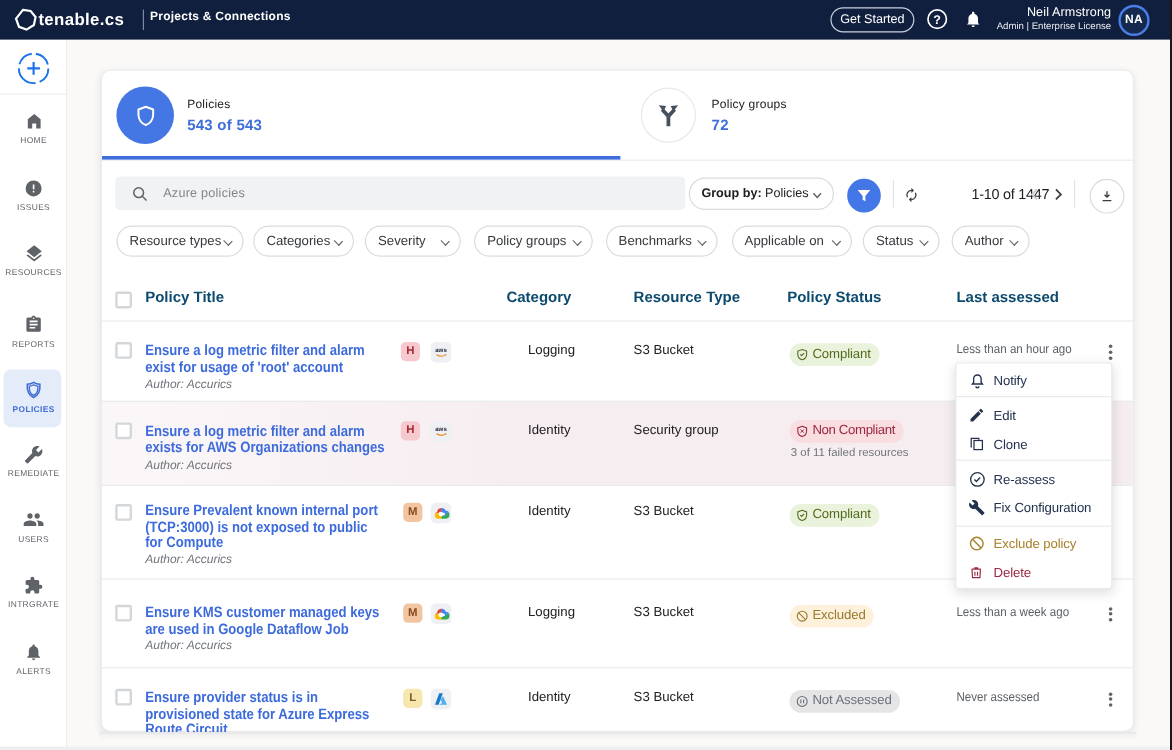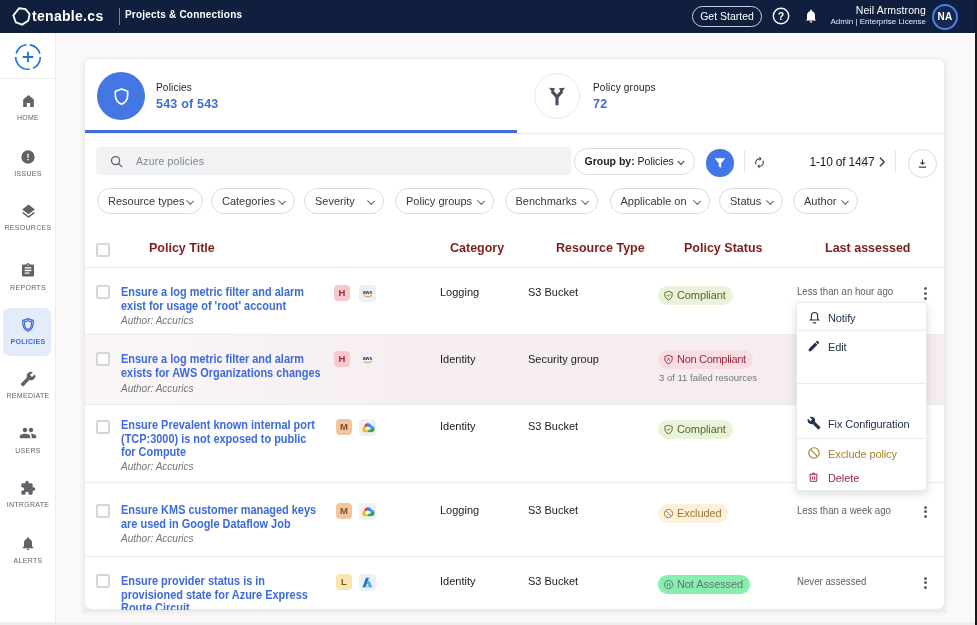--- a/index.html
+++ b/index.html
@@ -46,21 +46,21 @@
 #filterbtn { position:absolute; left:706px; top:149px; width:27.5px; height:27.5px; border-radius:50%; background:#4377e8; }
 .vdiv { position:absolute; width:1px; background:#e2e4e7; }
 #count { position:absolute; left:801px; top:155px; width:82px; text-align:center; font-size:12px; color:#202124; letter-spacing:-.2px; }
 #dlbtn { position:absolute; left:908px; top:149px; width:29px; height:29px; border-radius:50%; border:1px solid #d9dbdf; }
 
 
 .chip { position:absolute; top:188px; height:26px; border:1px solid #d9dbdf; border-radius:13px; background:#fff; font-size:11px; color:#35383c; line-height:24px; padding-left:10px; white-space:nowrap; }
 .chip:after { content:""; position:absolute; right:9px; top:9px; width:5px; height:5px; border-right:1.4px solid #5f6368; border-bottom:1.4px solid #5f6368; transform:rotate(45deg) scale(1,.85); }
 
 
-.hlabel { position:absolute; top:241px; font-size:12.5px; font-weight:bold; color:#7f1d1d;margin-left:28px; }
+.hlabel { position:absolute; top:241px; font-size:12.5px; font-weight:bold; color:#0c4a6e; }
 .rowline { position:absolute; left:85px; width:859px; height:1px; background:#e9ebec; }
 .cbx { position:absolute; left:96px; width:14px; height:14px; border:2px solid #d4d7da; border-radius:2px; background:#fff; }
 .ptitle2 { position:absolute; left:121px; width:232px; font-size:12.5px; font-weight:bold; color:#3d6bdc; line-height:13.6px; transform:scaleX(.875); transform-origin:0 0; }
 .pauthor { position:absolute; left:121px; font-size:10px; font-style:italic; color:#6f747b; }
 .sevb { position:absolute; width:16px; height:16px; border-radius:4px; font-size:9.5px; font-weight:bold; text-align:center; line-height:16px; }
 .sevH { background:#f5c9cd; color:#a62a35; }
 .sevM { background:#f1c5a0; color:#8a4a1f; }
 .sevL { background:#f8e6af; color:#72601f; }
 .provb { position:absolute; width:17px; height:17px; border-radius:4px; background:#eef0f3; }
 .provb svg { margin:2px auto 0; }
@@ -368,21 +368,21 @@
 <div class="ptitle2" style="top:575px">Ensure provider status is in provisioned state for Azure Express Route Circuit</div>
 <div class="sevb sevL" style="left:336px;top:574px">L</div>
 <div class="provb" style="left:359px;top:574px">
     <svg width="13" height="13" viewBox="0 0 24 24">
       <path fill="#1b78c8" d="M9.2 3h5.6L8.4 20.9H2.8z"></path>
       <path fill="#50b0ee" d="M15.2 7.7l-4.4 5.2 3 5.3-4.7 2.7h12.1z"></path>
     </svg>
   </div>
 <div class="cat" style="top:575px">Identity</div>
 <div class="rtype" style="top:575px">S3 Bucket</div>
-<div class="pill" style="top:575px;background:#86efac;color:#69707d"><svg width="11" height="11" viewBox="0 0 24 24">
+<div class="pill" style="top:575px;background:#e5e5e5;color:#69707d"><svg width="11" height="11" viewBox="0 0 24 24">
       <circle cx="12" cy="12" r="9" fill="none" stroke="#69707d" stroke-width="2"></circle>
       <path d="M9.5 8.5v7m5-7v7" stroke="#69707d" stroke-width="2"></path>
     </svg>Not Assessed</div>
 <div class="lastass" style="top:575px">Never assessed</div>
 <div class="dots" style="top:576.5px">
     <i></i>
     <i></i>
     <i></i>
   </div>
 
@@ -397,21 +397,35 @@
       </svg>
       <span>Notify</span>
     </div>
   <div class="mdiv" style="top:27px"></div>
   <div class="mitem" style="top:32px">
       <svg width="14" height="14" viewBox="0 0 24 24">
         <path fill="#24324e" d="M3 17.25V21h3.75L17.81 9.94l-3.75-3.75L3 17.25zM20.71 7.04a1 1 0 0 0 0-1.41l-2.34-2.34a1 1 0 0 0-1.41 0l-1.83 1.83 3.75 3.75 1.83-1.83z"></path>
       </svg>
       <span>Edit</span>
     </div>
+  <div class="mitem" style="top:56px">
+      <svg width="14" height="14" viewBox="0 0 24 24">
+        <rect x="8" y="7" width="12" height="13" fill="none" stroke="#24324e" stroke-width="1.8"></rect>
+        <path d="M5 16H4V4h11v2" fill="none" stroke="#24324e" stroke-width="1.8"></path>
+      </svg>
+      <span>Clone</span>
+    </div>
   <div class="mdiv" style="top:80px"></div>
+  <div class="mitem" style="top:85px">
+      <svg width="15" height="15" viewBox="0 0 24 24">
+        <circle cx="12" cy="12" r="9" fill="none" stroke="#24324e" stroke-width="1.8"></circle>
+        <path d="m8 12.2 2.7 2.7 5-5.4" fill="none" stroke="#24324e" stroke-width="1.8"></path>
+      </svg>
+      <span>Re-assess</span>
+    </div>
   <div class="mitem" style="top:109px">
       <svg width="14" height="14" viewBox="0 0 24 24">
         <path fill="#24324e" d="M22.7 19 13.6 9.9c.9-2.3.4-5-1.5-6.9-2-2-5-2.4-7.4-1.3L9 6 6 9 1.6 4.7C.4 7.1.9 10.1 2.9 12.1c1.9 1.9 4.6 2.4 6.9 1.5l9.1 9.1c.4.4 1 .4 1.4 0l2.3-2.3c.5-.4.5-1.1.1-1.4z"></path>
       </svg>
       <span>Fix Configuration</span>
     </div>
   <div class="mdiv" style="top:135px"></div>
   <div class="mitem" style="top:163px;color:#9c2742">
       <svg width="13" height="14" viewBox="0 0 24 24">
         <path fill="none" stroke="#9c2742" stroke-width="1.8" d="M5 7h14M10 7V5h4v2m-8.5 0 .8 13h11.4l.8-13M10 11v6m4-6v6"></path>

